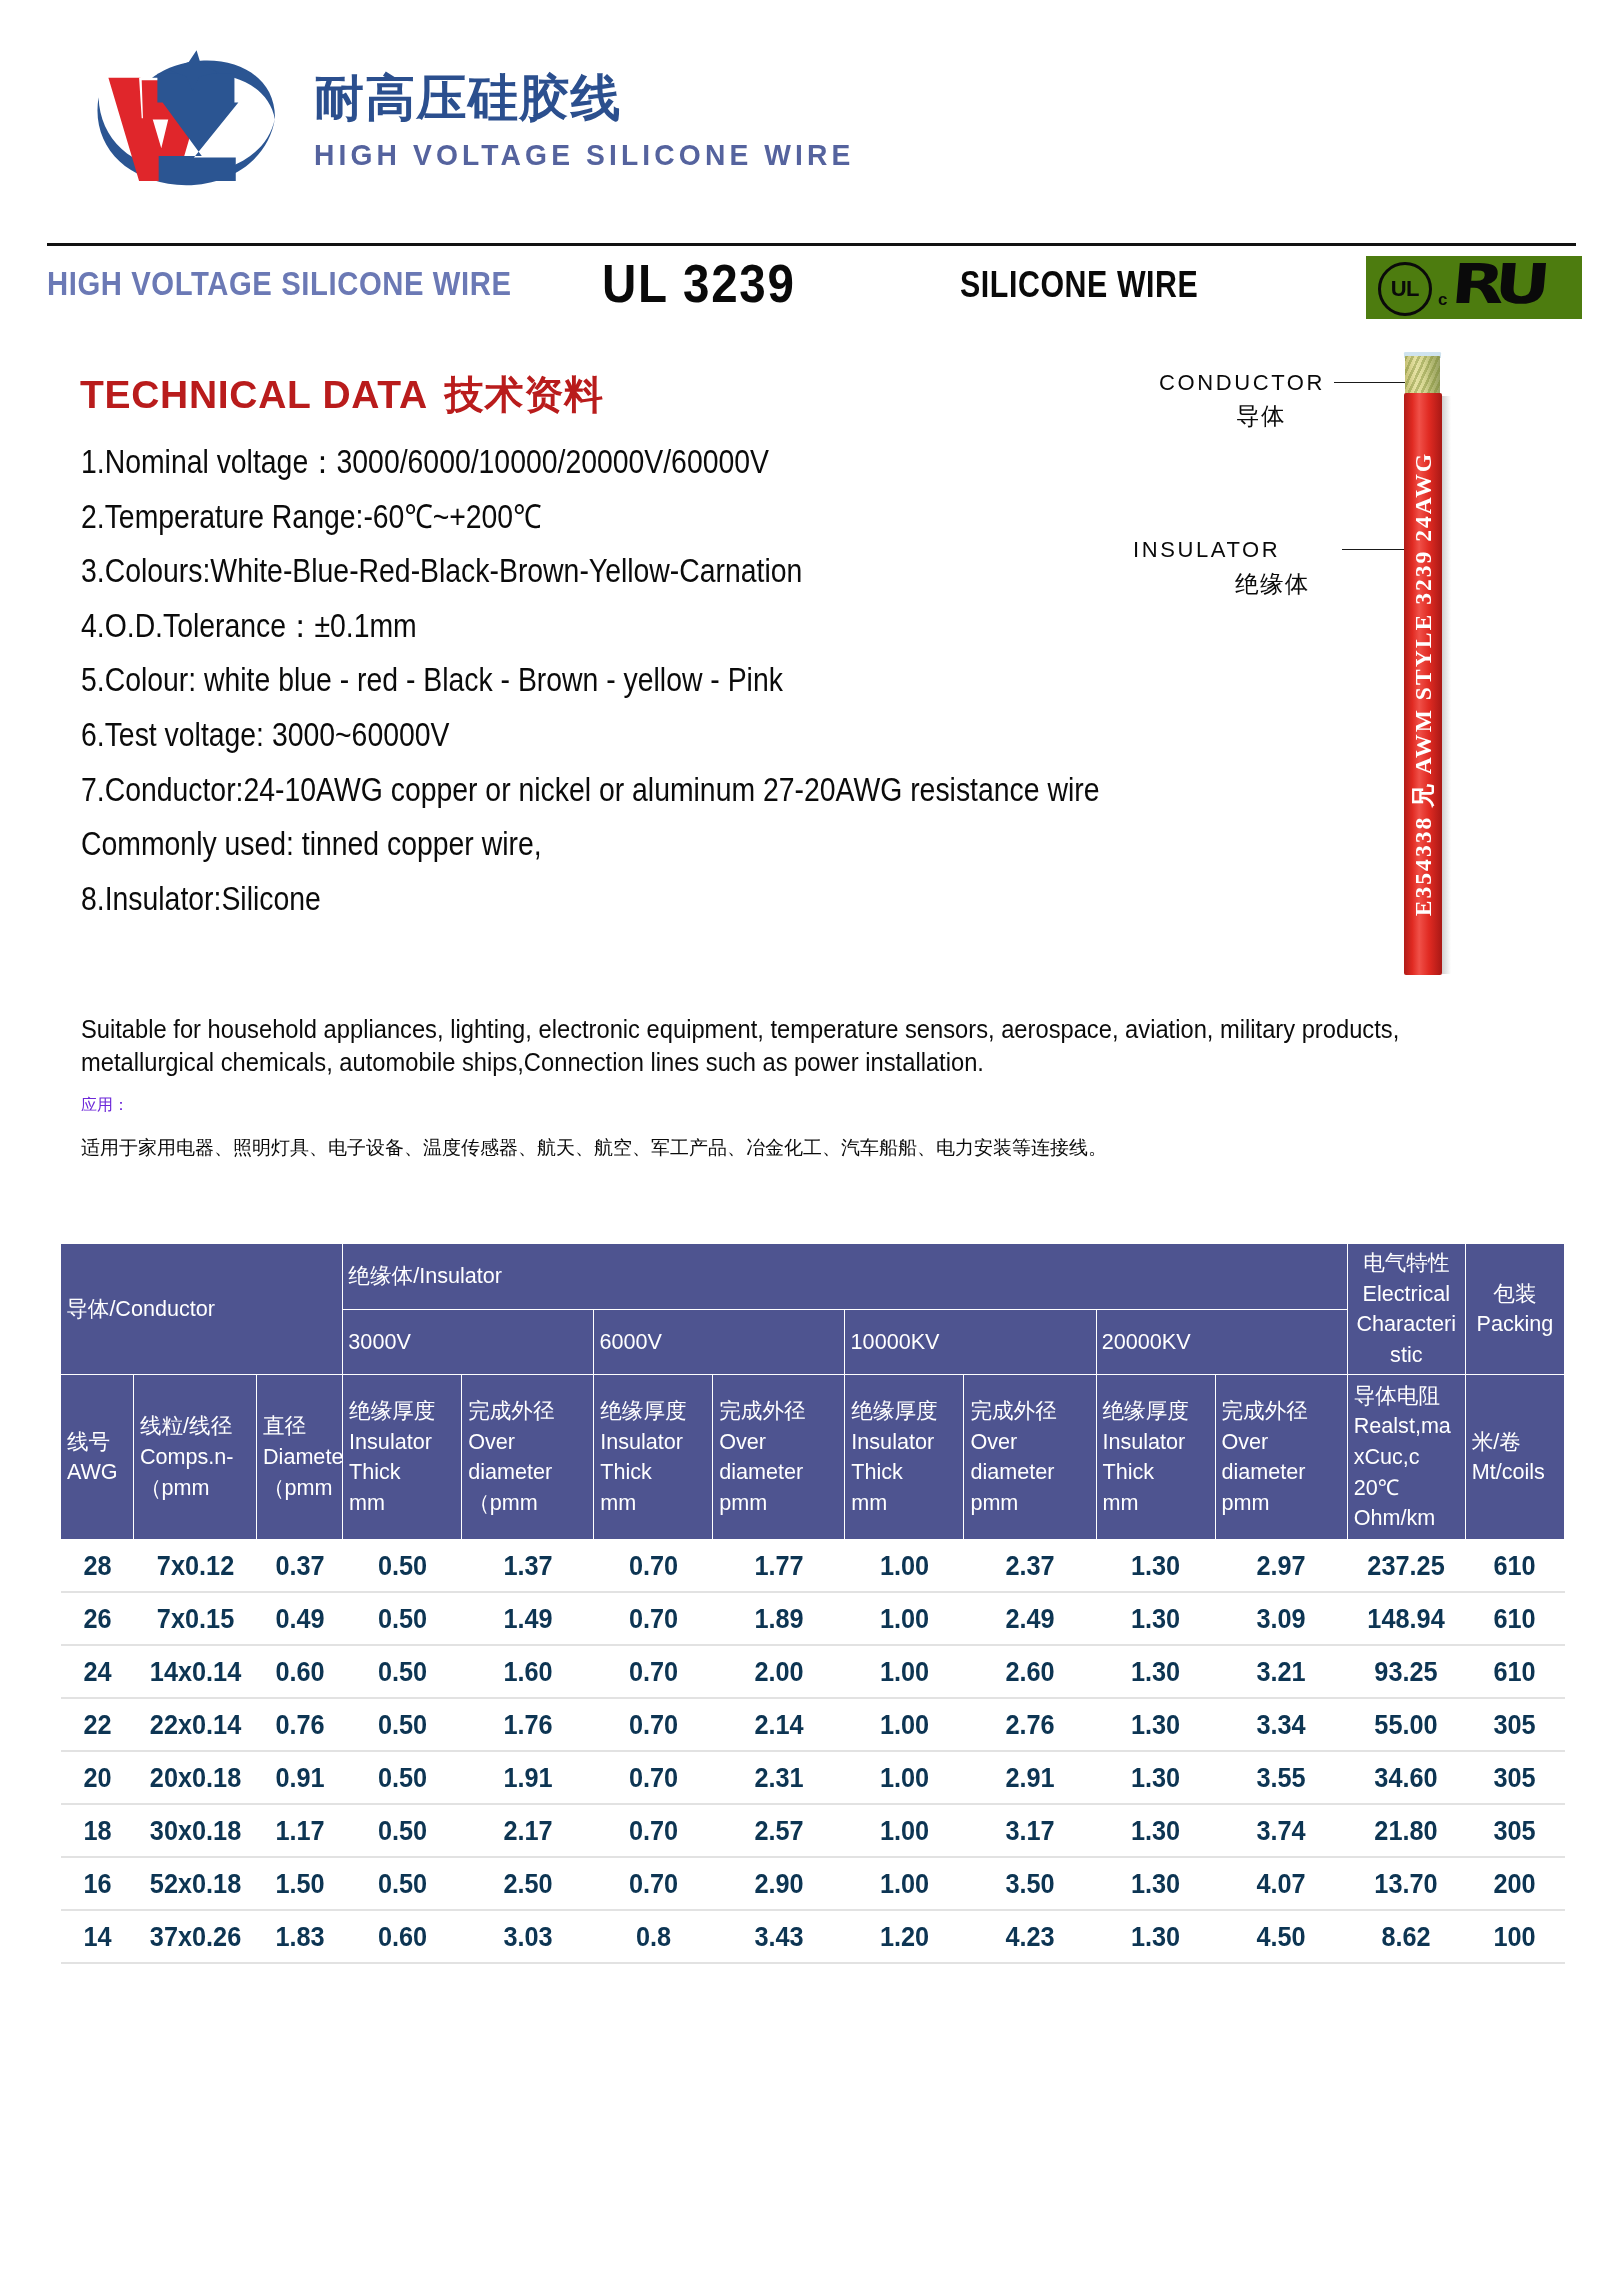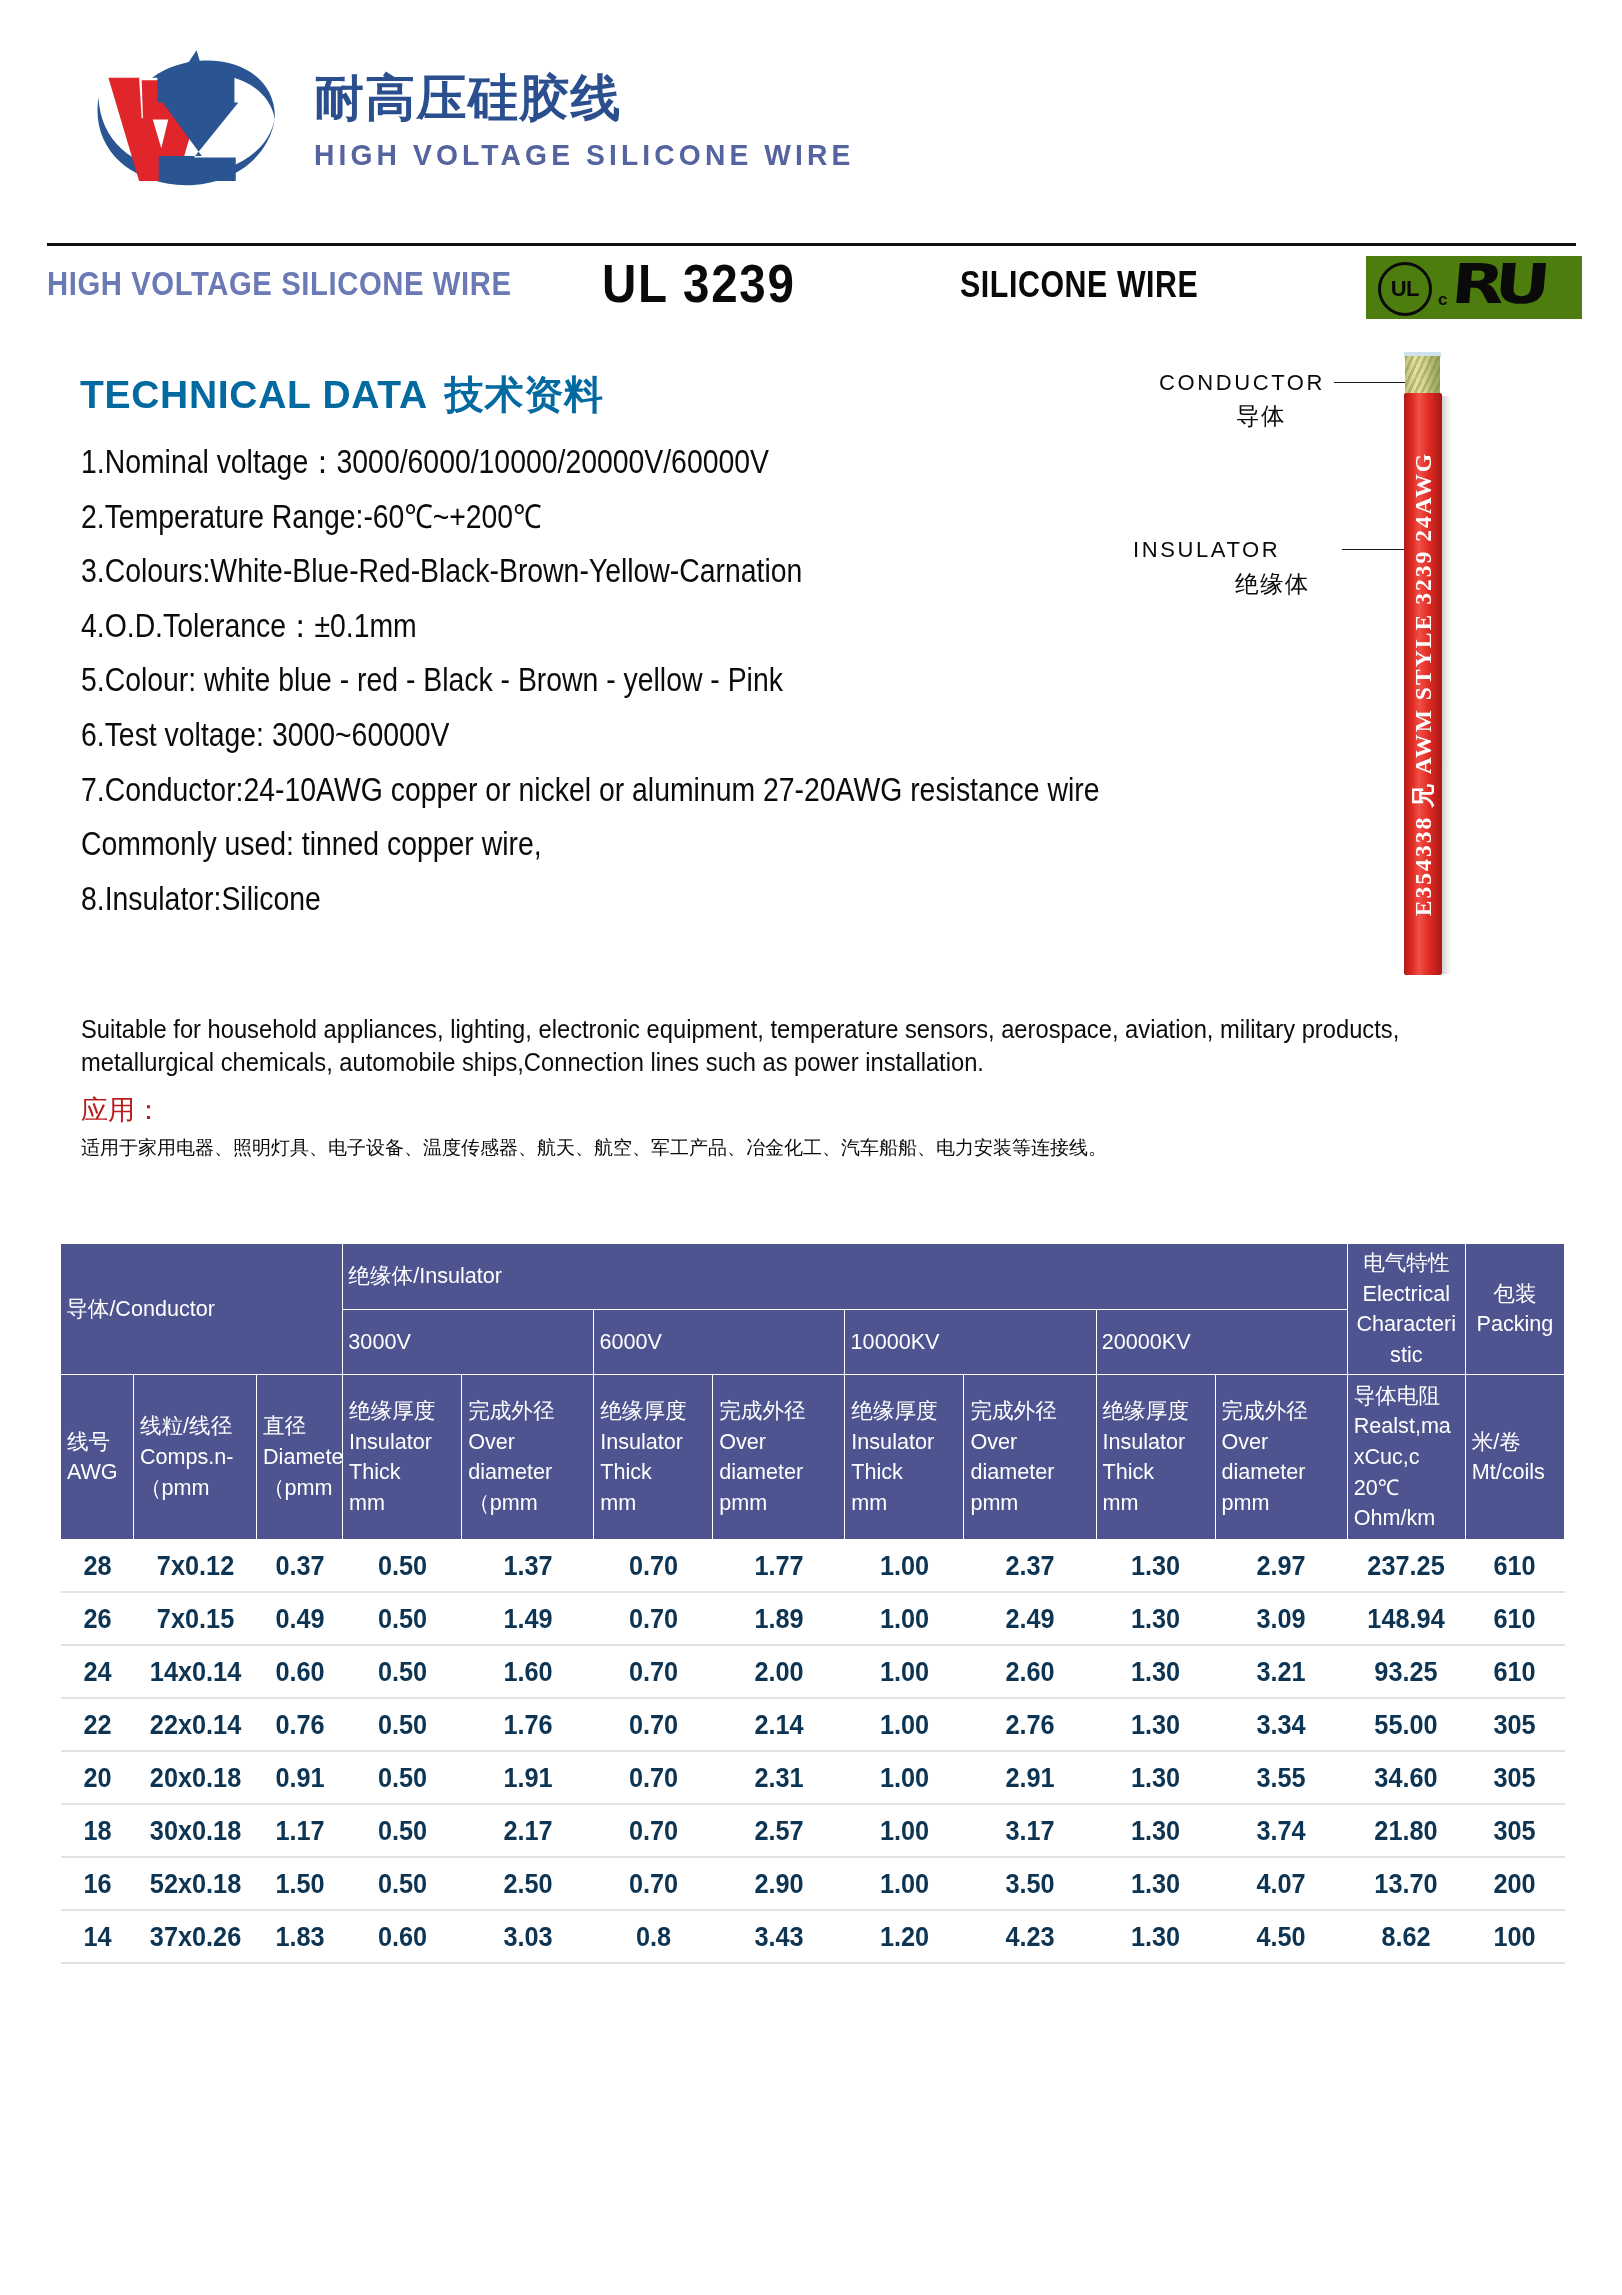--- a/index.html
+++ b/index.html
@@ -57,21 +57,21 @@
   .ul-ru{
     position:absolute;left:88px;top:1.3px;
     font-size:55px;font-weight:700;color:#0a0a0a;line-height:1;
     transform:scaleX(1.25) skewX(-4deg);transform-origin:left top;letter-spacing:-7.9px;
     font-family:"DejaVu Sans", sans-serif;
   }
 
   
   .td-title{
     position:absolute;left:80px;top:368px;
-    font-size:39px;font-weight:700;color:#0369a1;letter-spacing:0.7px;white-space:nowrap;
+    font-size:39px;font-weight:700;color:#b91c1c;letter-spacing:0.7px;white-space:nowrap;
   }
   .td-title .cn{margin-left:17px;}
   .spec-list{position:absolute;left:81px;top:445px;width:1112px;}
   .spec-line{
     font-size:33px;color:#0b0b0b;line-height:1;margin-bottom:21.6px;white-space:nowrap;
     transform:scaleX(0.86);transform-origin:left center;
   }
 
   
   .wire-zone{position:absolute;left:1112px;top:349px;width:458px;height:628px;}
@@ -112,21 +112,21 @@
   }
 
   
   .app-en{
     position:absolute;left:81px;top:1013px;width:1498px;
     font-size:25.5px;line-height:33px;color:#0b0b0b;
     transform:scaleX(0.93);transform-origin:left top;
   }
   .app-cn-label{
     position:absolute;left:81px;top:1097px;
-    font-size:27px;color:#b91c1c;line-height:1;
+    font-size:16px;color:#6d28d9;line-height:1;
   }
   .app-cn{
     position:absolute;left:81px;top:1136px;width:1498px;
     font-size:19px;color:#0b0b0b;line-height:1.25;letter-spacing:0px;
   }
 
   
   .tbl{position:absolute;left:60px;top:1243px;width:1505px;}
   table{border-collapse:collapse;width:1505px;table-layout:fixed;}
   thead td{

